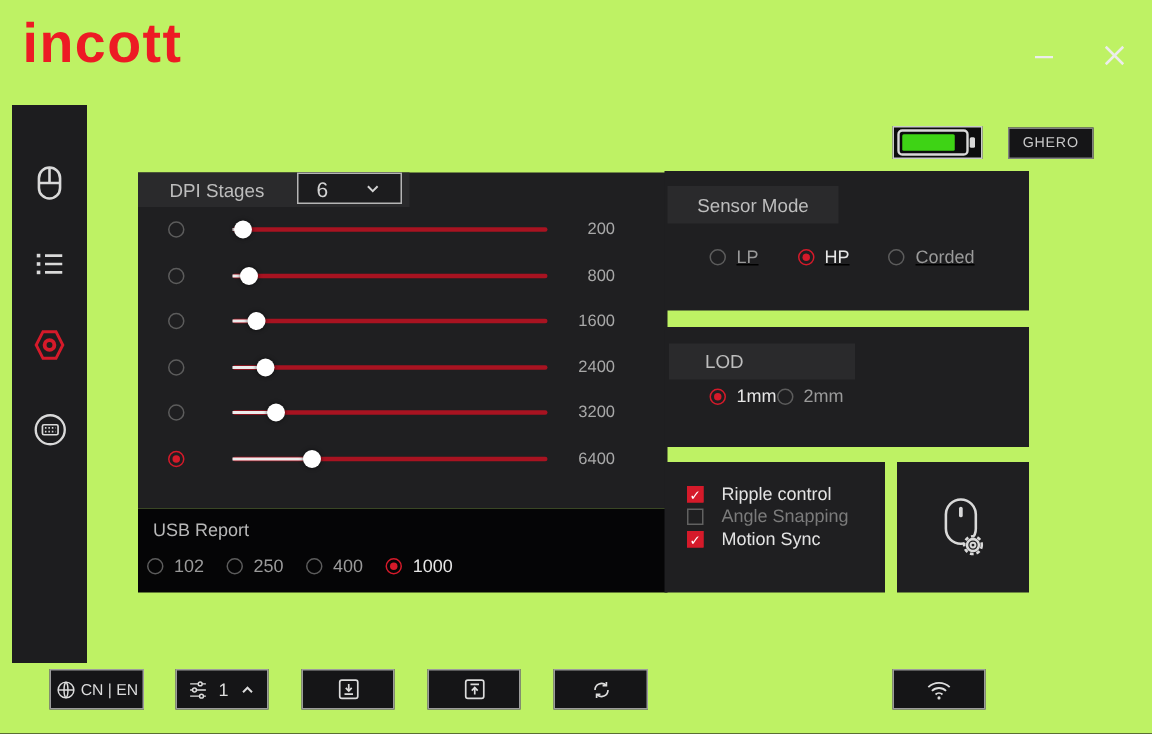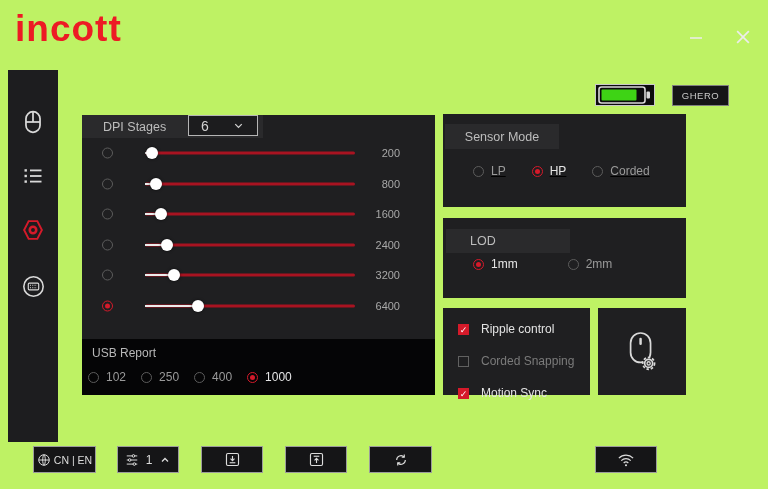--- a/index.html
+++ b/index.html
@@ -33,21 +33,21 @@
   .side-item:nth-child(1){top:38px;}
   .side-item:nth-child(2){top:92px;}
   .side-item:nth-child(3){top:146px;}
   .side-item:nth-child(4){top:202px;}
 
   
   .panel{position:absolute;background:var(--panel);}
   .panel-tab{position:absolute;background:var(--tab);color:#bdbdbd;font-size:12.5px;display:flex;align-items:center;}
 
   
-  .dpi-panel{position:absolute;left:82px;top:115px;width:353px;height:280px;}
+  .dpi-panel{position:absolute;left:92px;top:115px;width:353px;height:280px;}
   .dpi-main{position:absolute;top:0;left:0;width:353px;height:224px;background:var(--panel);}
   .dpi-tab{left:0;top:0;width:181px;height:23px;padding-left:21px;}
   .dropdown{position:absolute;left:106px;top:0;width:70px;height:21px;border:1px solid #b5b5b5;display:flex;align-items:center;justify-content:space-between;padding:0 12px;color:#d2d2d2;font-size:14px;cursor:pointer;background:#1c1c1e;}
   .dpi-rows{position:absolute;top:23px;left:0;width:353px;}
   .dpi-row{position:relative;height:30.5px;}
   .dpi-row .radio{position:absolute;left:20px;top:50%;transform:translateY(-50%);}
   .dpi-row .slider{position:absolute;left:63px;top:0;height:100%;width:210px;cursor:pointer;}
   .dpi-row .dpi-val{position:absolute;left:278px;width:40px;text-align:right;top:50%;transform:translateY(-50%);font-size:11px;color:#a8a8a8;}
   .slider .track-red{position:absolute;left:0;right:0;top:50%;height:3px;transform:translateY(-50%);background:var(--slider-red);border-radius:2px;}
   .slider .track-white{position:absolute;left:0;top:50%;height:2px;transform:translateY(-50%);background:#ececec;}
@@ -68,23 +68,23 @@
   .usb-report{position:absolute;left:0;top:224px;width:353px;height:56px;background:#050506;}
   .usb-title{position:absolute;left:10px;top:7px;font-size:12px;color:#b8b8b8;}
   .usb-options{position:absolute;left:6px;top:31px;display:flex;gap:15px;align-items:center;}
 
   
   .sensor-panel{left:443px;top:114px;width:243px;height:93px;}
   .sensor-tab{left:2px;top:10px;width:114px;height:25px;justify-content:center;}
   .sensor-opts{position:absolute;left:30px;top:45px;height:24px;display:flex;gap:26px;align-items:center;text-decoration:underline;}
   .lod-panel{left:443px;top:218px;width:243px;height:80px;}
   .lod-tab{left:3px;top:11px;width:124px;height:24px;padding-left:24px;}
-  .lod-opts{position:absolute;left:30px;top:34px;height:24px;display:flex;gap:50px;align-items:center;}
+  .lod-opts{position:absolute;left:30px;top:34px;height:24px;display:flex;align-items:center;}
   .toggles-panel{left:443px;top:308px;width:147px;height:87px;}
-  .toggles-list{position:absolute;left:15px;top:15px;display:flex;flex-direction:column;gap:20px;}
+  .toggles-list{position:absolute;left:15px;top:15px;display:flex;flex-direction:column;gap:3px;}
   .toggle{display:flex;align-items:center;gap:12px;height:12px;cursor:pointer;}
   .toggle-label{font-size:12px;color:#7b7b7b;}
   .toggle-label.lit{color:#e3e3e3;}
   .mouse-panel{left:598px;top:308px;width:88px;height:87px;display:flex;align-items:center;justify-content:center;color:#d9d9d9;}
 
   
   .f-btn{position:absolute;top:446px;height:27px;border:1px solid #9c9c9c;background:#151517;color:#dcdcdc;display:flex;align-items:center;justify-content:center;gap:5px;cursor:pointer;}
   .f-btn svg{flex:none;}
   .f-lang{left:33px;width:63px;font-size:10.5px;gap:3px;}
   .f-profile{left:117px;width:62px;font-size:12px;gap:7px;}
@@ -283,21 +283,21 @@
 
   <section class="panel toggles-panel">
     <div class="toggles-list">
 
     <label class="toggle">
           <span class="checkbox on"></span>
           <span class="toggle-label lit">Ripple control</span>
         </label>
         <label class="toggle">
           <span class="checkbox"></span>
-          <span class="toggle-label">Corded Snapping</span>
+          <span class="toggle-label">Angle Snapping</span>
         </label>
         <label class="toggle">
           <span class="checkbox on"></span>
           <span class="toggle-label lit">Motion Sync</span>
         </label>
       </div>
   </section>
 
   <section class="panel mouse-panel">
     <svg width="38" height="46" viewBox="0 0 40 48" fill="none" stroke="currentColor" stroke-width="1.8">

